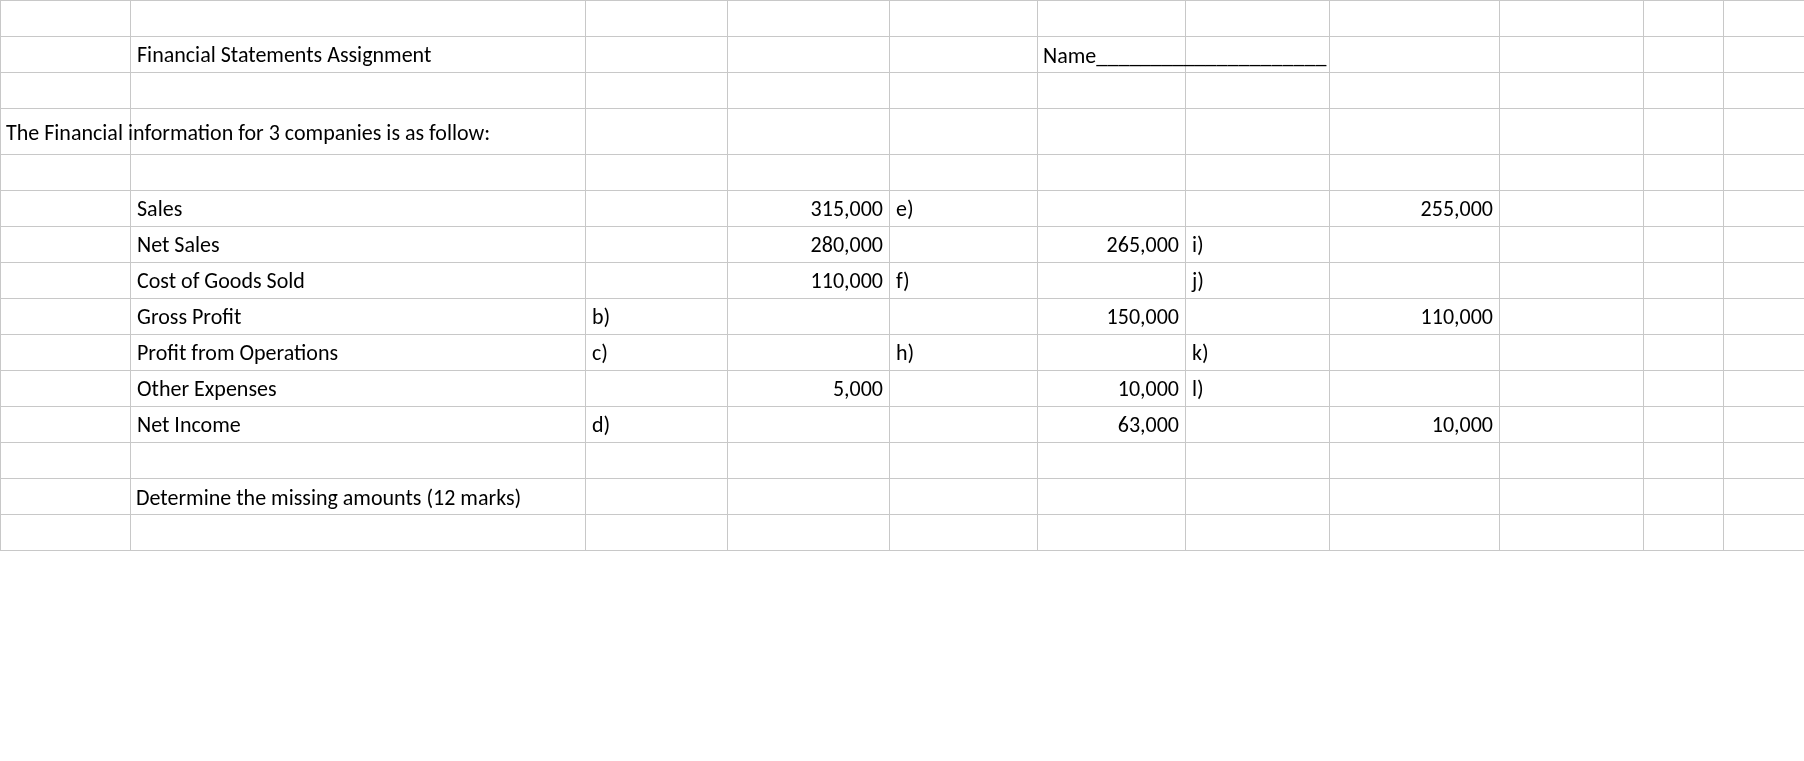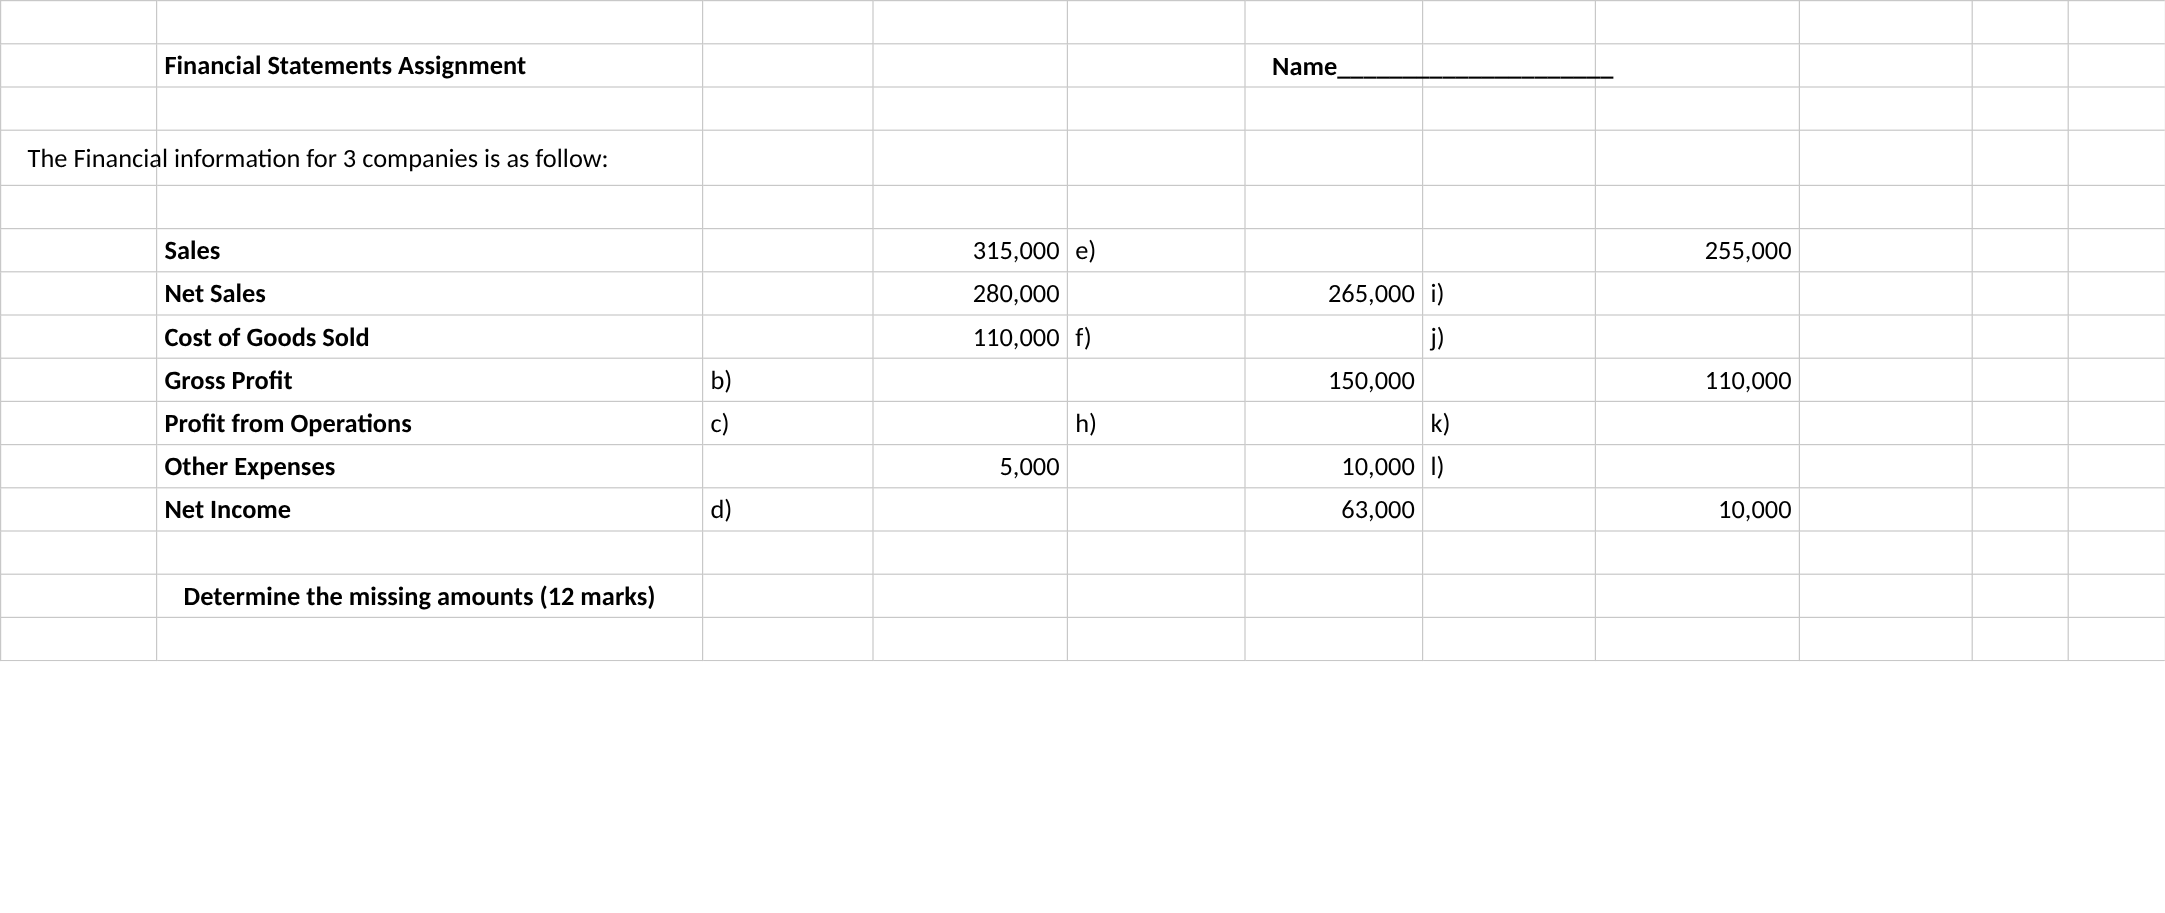--- a/index.html
+++ b/index.html
@@ -17,39 +17,39 @@
   }
   table.sheet td{
     border:1px solid #c8c8c8;
     height:36px;
     padding:2px 6px;
     overflow:visible;
     white-space:nowrap;
     vertical-align:middle;
     box-sizing:border-box;
   }
-  .bold{font-weight:700;}
+  .bold{font-weight:400;}
   .center{text-align:center;}
   .right{text-align:right;}
   .left{text-align:left;}
   
   col.cA{width:130px;}
   col.cB{width:455px;}
   col.cC{width:142px;}
   col.cD{width:162px;}
   col.cE{width:148px;}
   col.cF{width:148px;}
   col.cG{width:144px;}
   col.cH{width:170px;}
   col.cI{width:144px;}
   col.cJ{width:80px;}
   col.cK{width:81px;}
   
   .spill{position:relative;}
-  .spill>span{position:absolute;left:22px;top:50%;transform:translateY(-50%);white-space:nowrap;}
+  .spill>span{position:absolute;left:5px;top:50%;transform:translateY(-50%);white-space:nowrap;}
   
   tr.tall td{height:46px;}
 </style>
 </head>
 <body>
 
 <table class="sheet">
   <colgroup>
     <col class="cA">
       <col class="cB">

